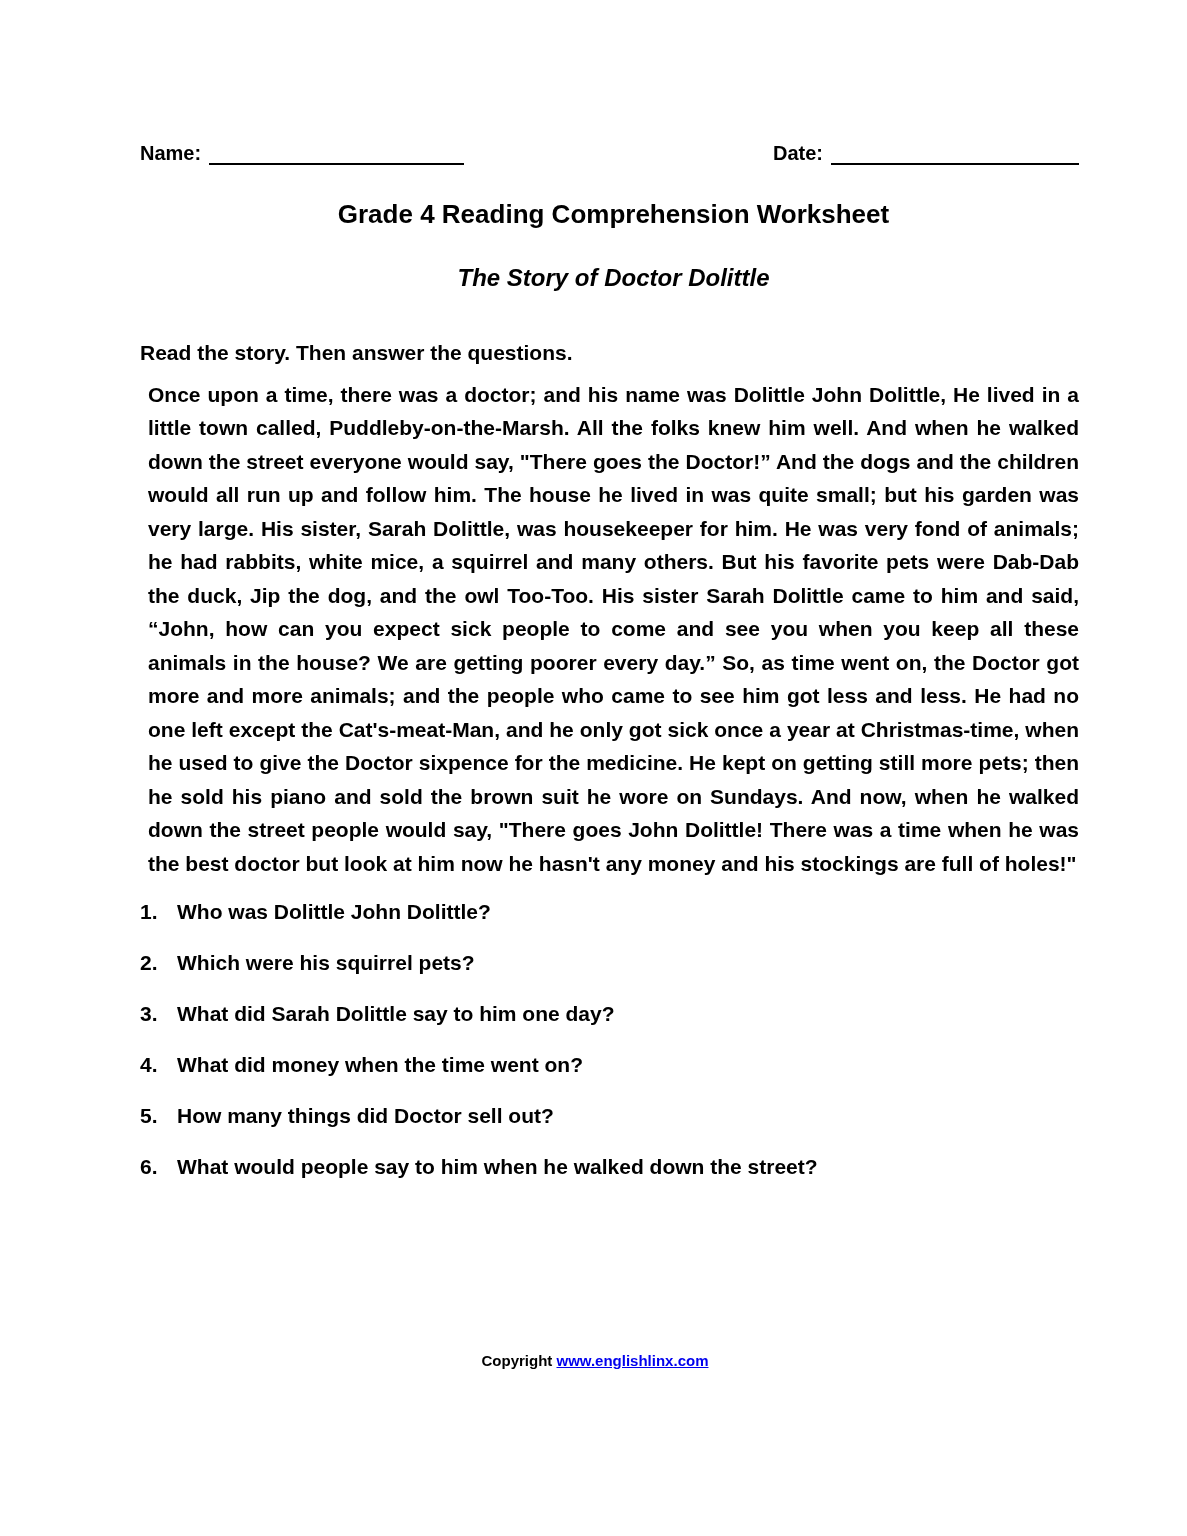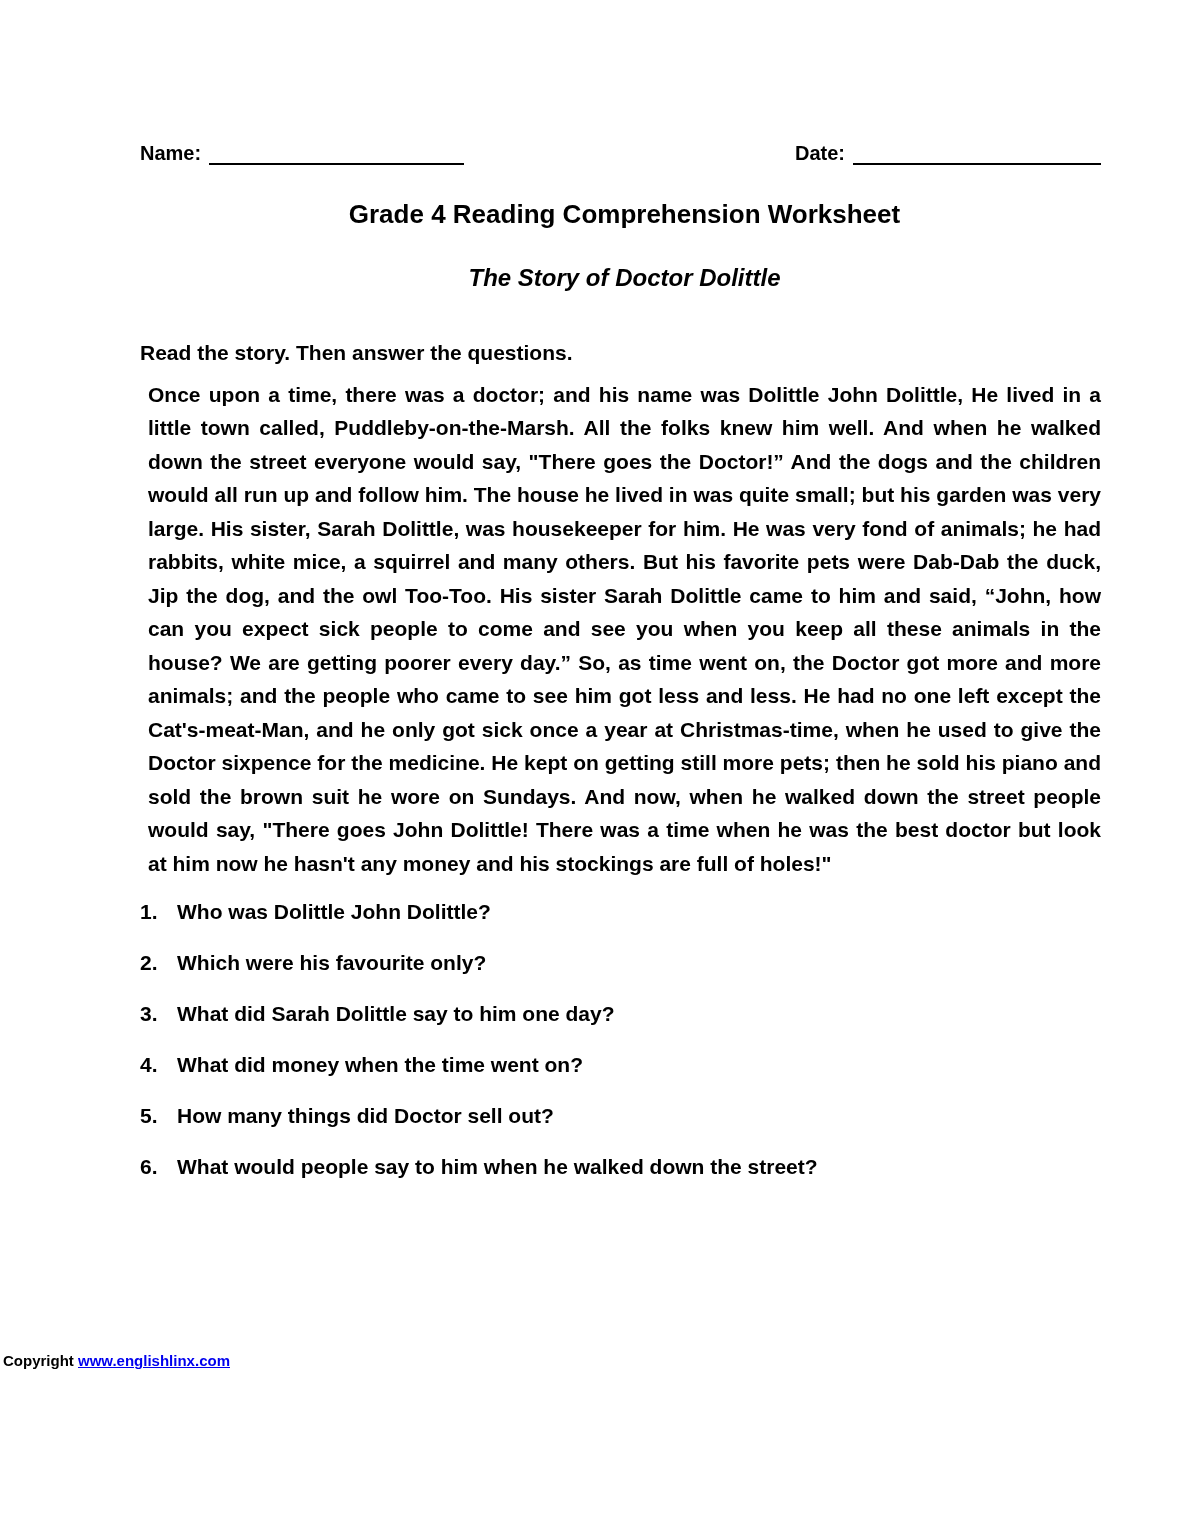--- a/index.html
+++ b/index.html
@@ -5,21 +5,21 @@
   * { box-sizing: border-box; }
   html, body { margin: 0; padding: 0; background: #ffffff; }
   .page {
     width: 1187px;
     height: 1536px;
     margin: 0 auto;
     background: #ffffff;
     color: #000000;
     font-family: "Liberation Sans", sans-serif;
     font-weight: bold;
-    padding: 142px 78px 0 140px;
+    padding: 142px 100px 0 140px;
     position: relative;
     border-radius: 14px;
   }
 
   
   .name-date-row {
     display: flex;
     justify-content: space-between;
     align-items: flex-end;
     font-size: 20px;
@@ -81,20 +81,21 @@
   }
   .q-num { width: 37px; flex: 0 0 37px; }
   .q-text { flex: 1; }
 
   
   .footer {
     position: absolute;
     left: 3px;
     right: 0;
     top: 1352px;
+    text-align: center;
     font-size: 15px;
   }
   .footer a.site-link {
     color: #0000ee;
     text-decoration: underline;
     font-weight: bold;
   }
 </style>
 </head>
 <body>
@@ -122,21 +123,21 @@
   <p class="story-text">Once upon a time, there was a doctor; and his name was Dolittle John Dolittle, He lived in a little town called, Puddleby-on-the-Marsh. All the folks knew him well. And when he walked down the street everyone would say, "There goes the Doctor!” And the dogs and the children would all run up and follow him. The house he lived in was quite small; but his garden was very large. His sister, Sarah Dolittle, was housekeeper for him. He was very fond of animals; he had rabbits, white mice, a squirrel and many others. But his favorite pets were Dab-Dab the duck, Jip the dog, and the owl Too-Too. His sister Sarah Dolittle came to him and said, “John, how can you expect sick people to come and see you when you keep all these animals in the house? We are getting poorer every day.” So, as time went on, the Doctor got more and more animals; and the people who came to see him got less and less. He had no one left except the Cat's-meat-Man, and he only got sick once a year at Christmas-time, when he used to give the Doctor sixpence for the medicine. He kept on getting still more pets; then he sold his piano and sold the brown suit he wore on Sundays. And now, when he walked down the street people would say, "There goes John Dolittle! There was a time when he was the best doctor but look at him now he hasn't any money and his stockings are full of holes!"</p>
 
 
   <div class="questions">
     <div class="question-row">
       <span class="q-num">1.</span>
       <span class="q-text">Who was Dolittle John Dolittle?</span>
     </div>
     <div class="question-row">
       <span class="q-num">2.</span>
-      <span class="q-text">Which were his favourite only?</span>
+      <span class="q-text">Which were his squirrel pets?</span>
     </div>
     <div class="question-row">
       <span class="q-num">3.</span>
       <span class="q-text">What did Sarah Dolittle say to him one day?</span>
     </div>
     <div class="question-row">
       <span class="q-num">4.</span>
       <span class="q-text">What did money when the time went on?</span>
     </div>
     <div class="question-row">

